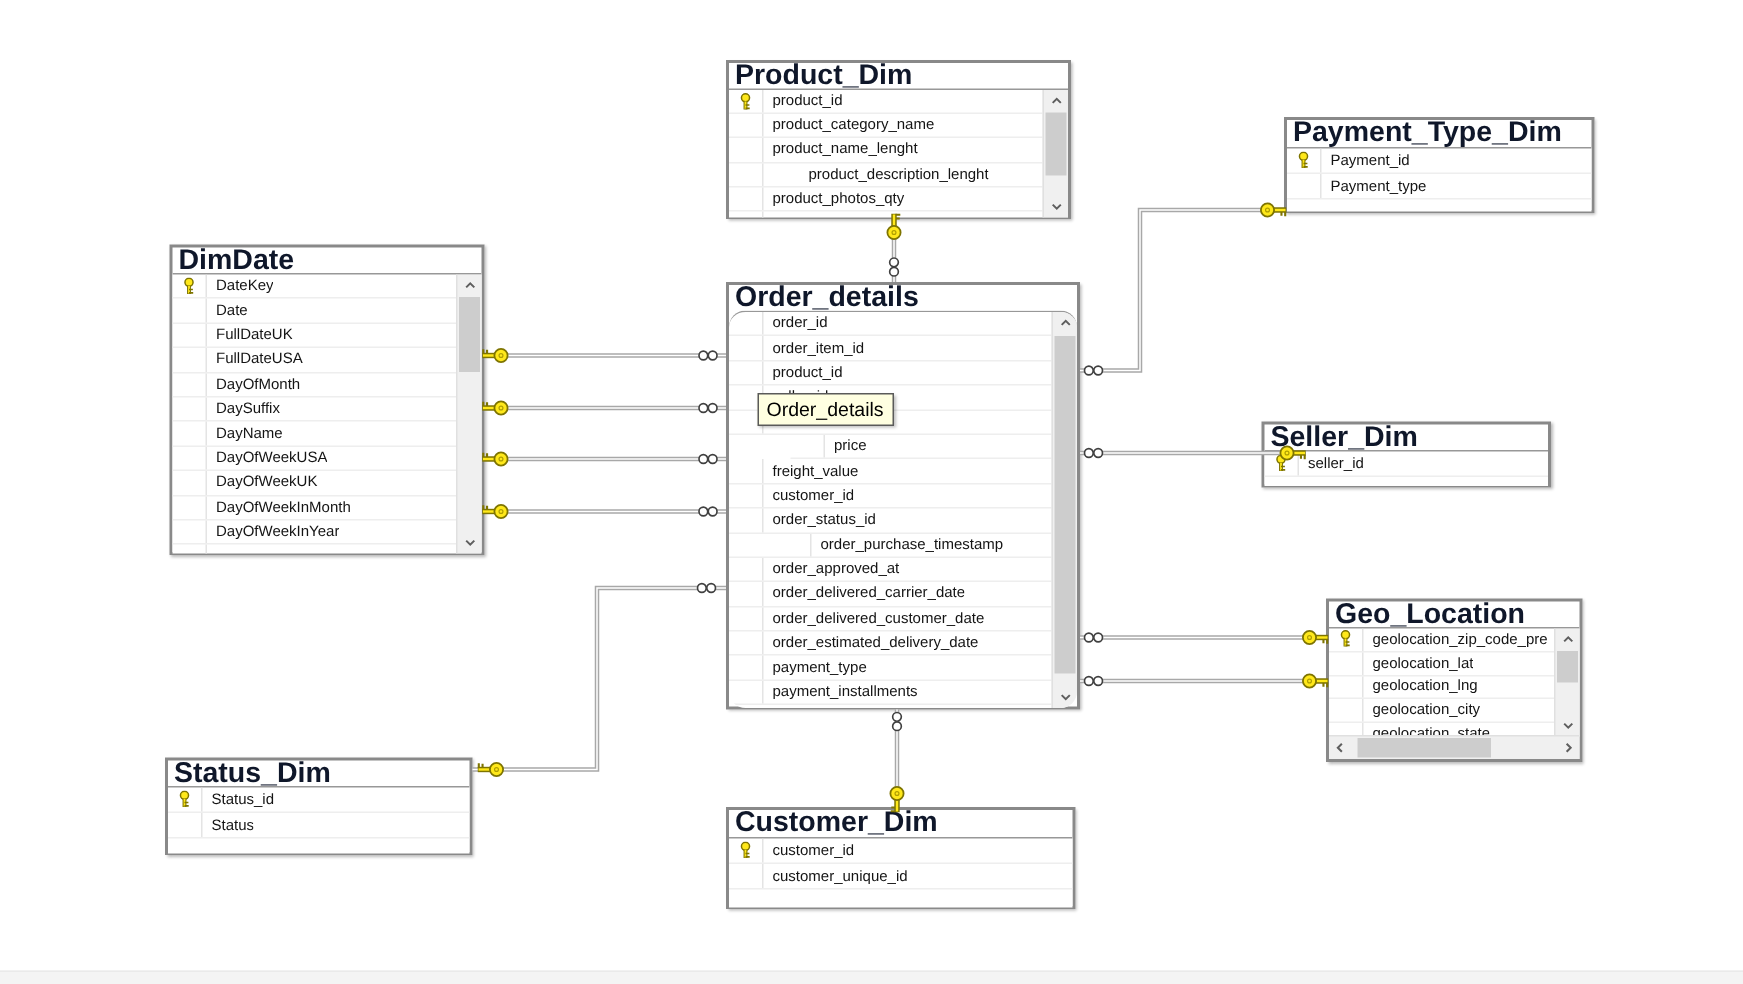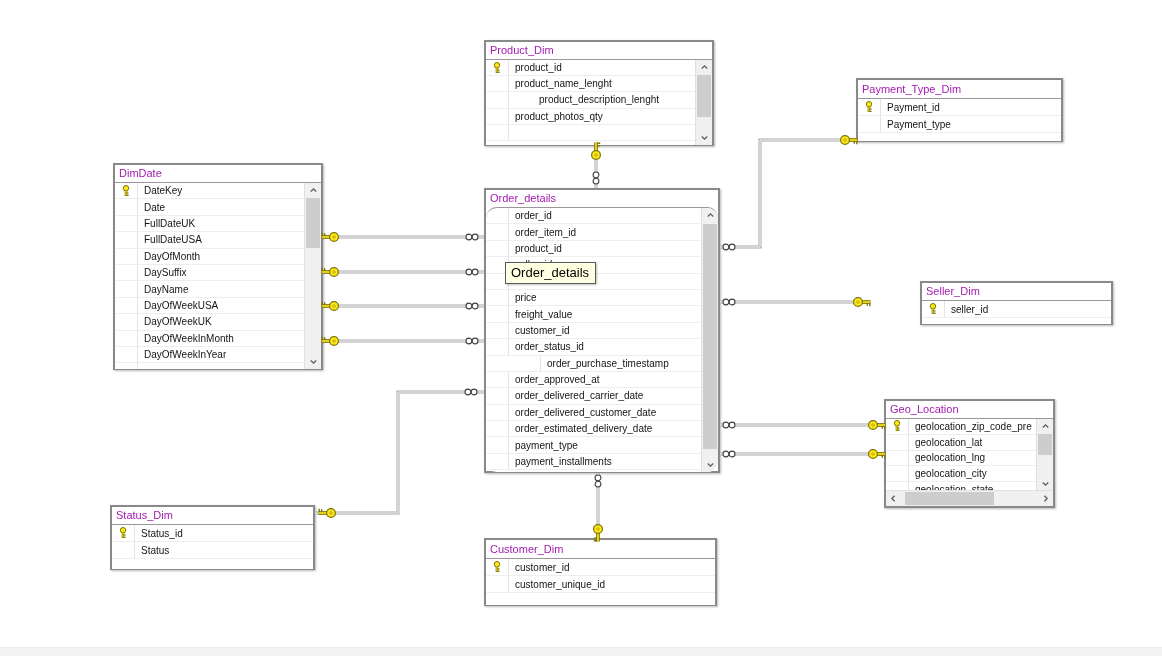--- a/index.html
+++ b/index.html
@@ -1,21 +1,21 @@
 <!DOCTYPE html>
 <html><head>
 <meta charset="utf-8">
 <style>
   html,body { margin:0; padding:0; background:#ffffff; }
   #canvas { position:relative; width:1162px; height:656px; background:#ffffff; overflow:hidden;
             font-family:"Liberation Sans", sans-serif; }
 
   .tbl { position:absolute; box-sizing:border-box; background:#ffffff;
          border:2px solid #898989; box-shadow:1px 1px 2px rgba(0,0,0,.28); z-index:10; }
-  .tbl-title { font-weight:normal; font-size:11px; color:#a21caf; padding-left:4px;
+  .tbl-title { font-weight:bold; font-size:19px; color:#0f172a; padding-left:4px;
                white-space:nowrap; overflow:hidden; }
   .tbl-body { position:relative; border-top:1px solid #989898; overflow:hidden; background:#fff; }
   .row { box-sizing:border-box; display:flex; align-items:center; border-bottom:1px solid #eeeeee; }
   .keycell { width:22px; flex:none; align-self:stretch; border-right:1px solid #e4e4e4;
              display:flex; align-items:center; justify-content:center; }
   .lbl { font-size:10px; color:#141414; padding-left:6px; white-space:nowrap; overflow:hidden; }
 
   .vscroll { position:absolute; top:0; right:0; bottom:0; width:17px; box-sizing:border-box;
              background:#f0f0f0; border-left:1px solid #e0e0e0; z-index:2; }
   .sbtn { position:absolute; left:0; width:16px; height:15px; display:flex; align-items:center; justify-content:center; }
@@ -218,20 +218,24 @@
                 <circle cx="5" cy="3.2" r="2.7" fill="#ffe81a" stroke="#7e7400" stroke-width="1"></circle>
                 <path d="M5 5.6 V11" stroke="#7e7400" stroke-width="2.6"></path>
                 <path d="M5 5.6 V10.6" stroke="#ffe81a" stroke-width="1.2"></path>
                 <path d="M5 8 H7.6 M5 10.2 H7.8" stroke="#7e7400" stroke-width="1.1"></path>
               </svg>
             </div>
             <div class="lbl">product_id</div>
           </div>
           <div class="row" style="height: 16.2px;">
             <div class="keycell"></div>
+            <div class="lbl">product_category_name</div>
+          </div>
+          <div class="row" style="height: 16.2px;">
+            <div class="keycell"></div>
             <div class="lbl">product_name_lenght</div>
           </div>
           <div class="row" style="height: 16.2px; gap: 24px;">
             <div class="keycell"></div>
             <div class="lbl">product_description_lenght</div>
           </div>
           <div class="row" style="height: 16.2px;">
             <div class="keycell"></div>
             <div class="lbl">product_photos_qty</div>
           </div>
@@ -367,21 +371,21 @@
             <div class="lbl">product_id</div>
           </div>
           <div class="row" style="height: 16.4px;">
             <div class="keycell"></div>
             <div class="lbl">seller_id</div>
           </div>
           <div class="row" style="height: 16.4px;">
             <div class="keycell"></div>
             <div class="lbl"></div>
           </div>
-          <div class="row" style="height: 16.4px;">
+          <div class="row" style="height: 16.4px; margin-left: 41px;">
             <div class="keycell"></div>
             <div class="lbl">price</div>
           </div>
           <div class="row" style="height: 16.4px;">
             <div class="keycell"></div>
             <div class="lbl">freight_value</div>
           </div>
           <div class="row" style="height: 16.4px;">
             <div class="keycell"></div>
             <div class="lbl">customer_id</div>
@@ -427,21 +431,21 @@
           </div>
           <div class="sthumb" style="top: 16px; height: 225px;"></div>
           <div class="sbtn down">
             <svg width="9" height="9" viewBox="0 0 10 10">
               <polyline points="2,6.2 5,3.2 8,6.2" fill="none" stroke="#5f5f5f" stroke-width="1.5" transform="rotate(180 5 5)"></polyline>
             </svg>
           </div>
         </div>
       </div>
     </div>
-    <div class="tbl" style="left: 920px; top: 281px; width: 193px; height: 44px;">
+    <div class="tbl" style="left: 841px; top: 281px; width: 193px; height: 44px;">
       <div class="tbl-title" style="height: 17px; line-height: 17px;">Seller_Dim</div>
       <div class="tbl-body" style="height: 23px;">
         <div>
           <div class="row" style="height: 17px;">
             <div class="keycell">
               <svg width="11" height="12" viewBox="0 0 11 12">
                 <circle cx="5" cy="3.2" r="2.7" fill="#ffe81a" stroke="#7e7400" stroke-width="1"></circle>
                 <path d="M5 5.6 V11" stroke="#7e7400" stroke-width="2.6"></path>
                 <path d="M5 5.6 V10.6" stroke="#ffe81a" stroke-width="1.2"></path>
                 <path d="M5 8 H7.6 M5 10.2 H7.8" stroke="#7e7400" stroke-width="1.1"></path>

